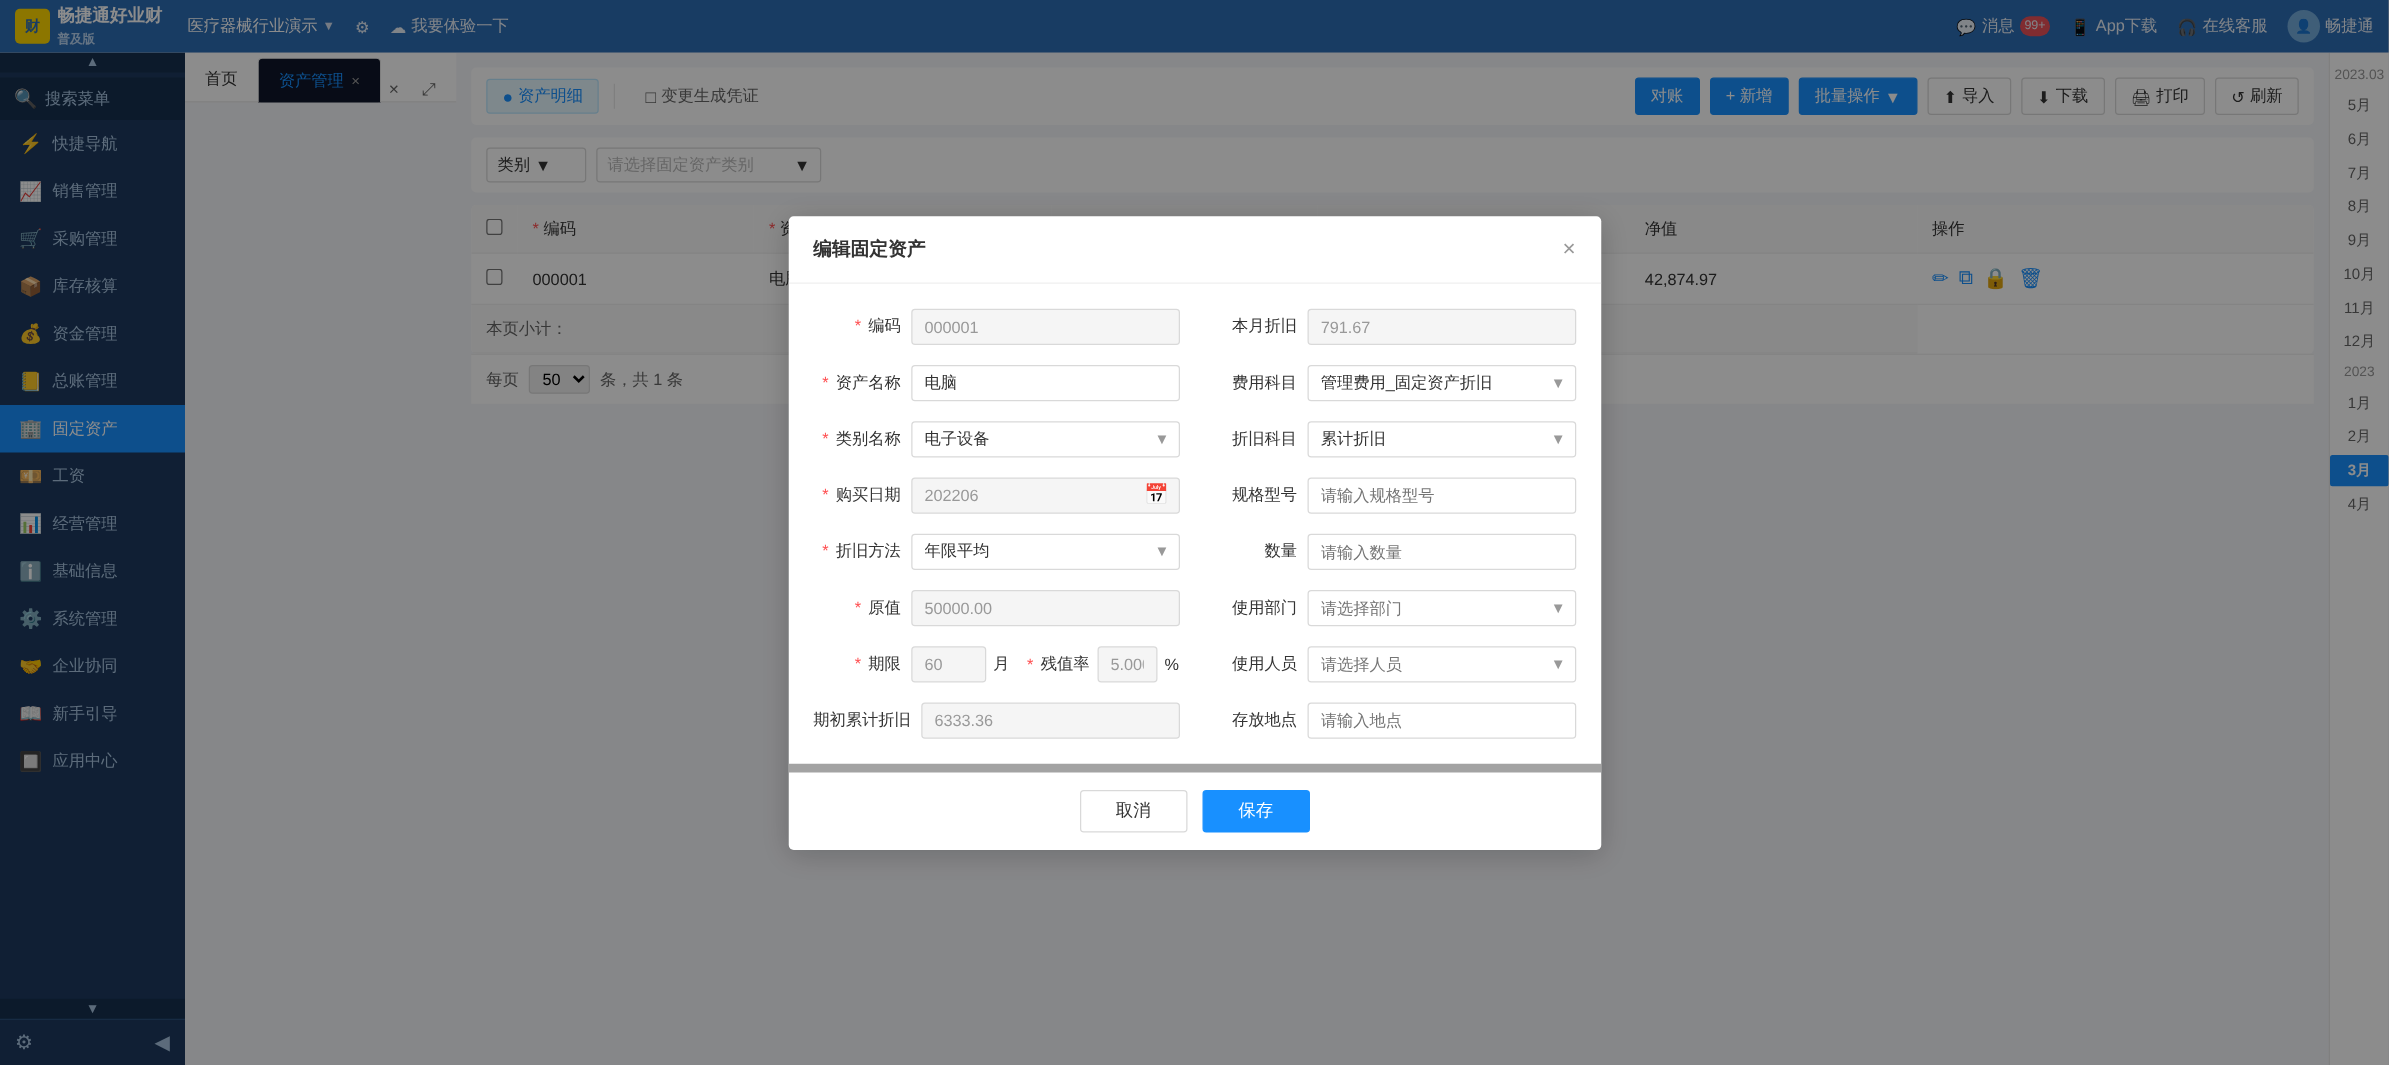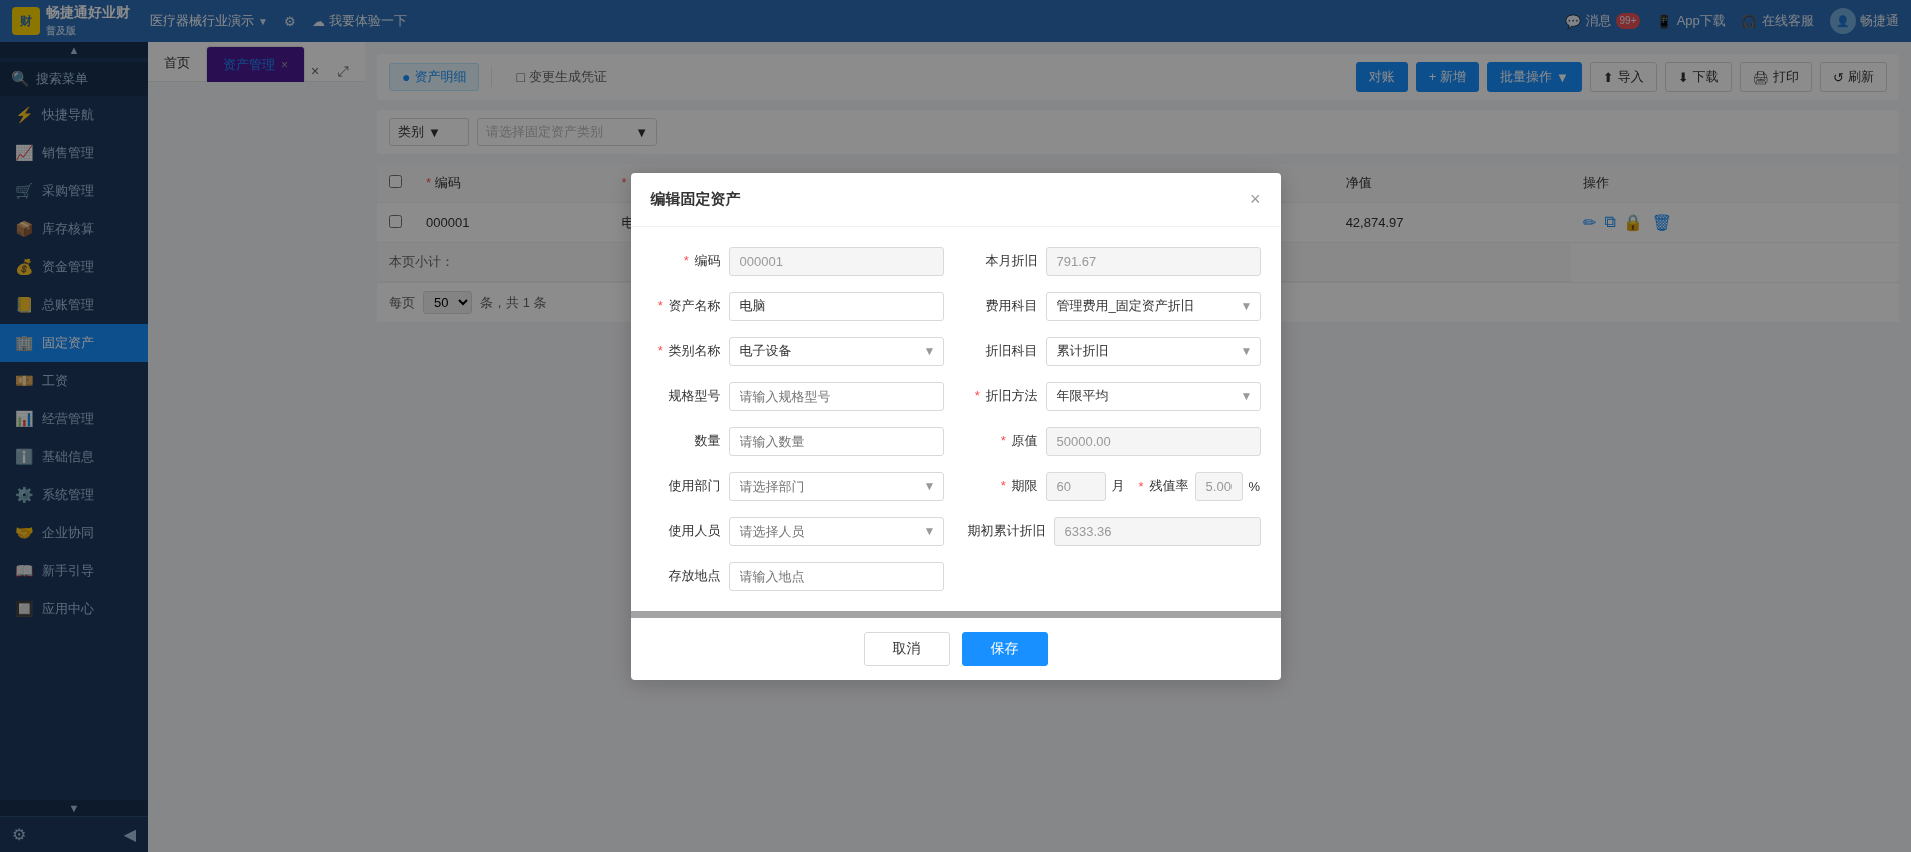--- a/index.html
+++ b/index.html
@@ -37,21 +37,21 @@
     .sidebar-bottom-gear { color: #a8c4e0; cursor: pointer; font-size: 16px; }
     .sidebar-bottom-arrow { color: #a8c4e0; cursor: pointer; font-size: 16px; }
     .sidebar-scroll-up, .sidebar-scroll-down { text-align: center; padding: 2px; color: #a8c4e0; cursor: pointer; font-size: 11px; background: #16304f; }
 
     
     .content-area { flex: 1; display: flex; overflow: hidden; background: #f5f6fa; }
 
     
     .tab-bar { height: 40px; background: #fff; border-bottom: 1px solid #e8e8e8; display: flex; align-items: flex-end; padding-left: 0; flex-shrink: 0; }
     .tab-item { height: 36px; padding: 0 16px; display: flex; align-items: center; gap: 6px; font-size: 13px; cursor: pointer; border: 1px solid transparent; border-bottom: none; color: #666; }
-    .tab-item.active { background: #4c1d95; color: #1890ff; border-color: #e8e8e8; border-bottom-color: white; margin-bottom: -1px; border-radius: 4px 4px 0 0; }
+    .tab-item.active { background: #0f172a; color: #1890ff; border-color: #e8e8e8; border-bottom-color: white; margin-bottom: -1px; border-radius: 4px 4px 0 0; }
     .tab-item.home { color: #333; border: none; }
     .tab-close { font-size: 12px; color: #999; cursor: pointer; }
     .window-controls { margin-left: auto; display: flex; align-items: center; gap: 8px; padding-right: 12px; }
     .window-ctrl-btn { width: 20px; height: 20px; display: flex; align-items: center; justify-content: center; cursor: pointer; color: #666; font-size: 14px; }
 
     
     .page-content { flex: 1; overflow: auto; padding: 12px; position: relative; }
 
     
     .page-toolbar { display: flex; align-items: center; gap: 8px; margin-bottom: 10px; background: white; padding: 8px 12px; border-radius: 4px; }
@@ -363,20 +363,36 @@
       <div class="page-footer">
         <span>每页</span>
         <select class="footer-select">
           <option>50</option>
         </select>
         <span>条，共 1 条</span>
       </div>
     </div>
   </div>
 
+  <div class="right-date-bar">
+    <div class="date-item year">2023.03</div>
+    <div class="date-item">5月</div>
+    <div class="date-item">6月</div>
+    <div class="date-item">7月</div>
+    <div class="date-item">8月</div>
+    <div class="date-item">9月</div>
+    <div class="date-item">10月</div>
+    <div class="date-item">11月</div>
+    <div class="date-item">12月</div>
+    <div class="date-item year">2023</div>
+    <div class="date-item">1月</div>
+    <div class="date-item">2月</div>
+    <div class="date-item highlight">3月</div>
+    <div class="date-item">4月</div>
+  </div>
 </div>
 
 <div class="modal-overlay">
   <div class="modal">
     <div class="modal-header">
       <span class="modal-title">编辑固定资产</span>
       <span class="modal-close">×</span>
     </div>
     <div class="modal-body">
       <div class="form-grid">
@@ -422,20 +438,30 @@
         </div>
 
         <div class="form-item">
           <span class="form-label">折旧科目</span>
           <div class="form-select-wrap">
             <input class="form-input" type="text" value="累计折旧" readonly="" style="">
             <span class="form-select-arrow">▼</span>
           </div>
         </div>
 
+        <div class="form-item">
+          <span class="form-label">
+            <span class="req">*</span>
+            <span>购买日期</span>
+          </span>
+          <div class="form-input-with-icon">
+            <input class="form-input disabled" type="text" value="202206" readonly="" style="">
+            <span class="icon-right">📅</span>
+          </div>
+        </div>
 
         <div class="form-item">
           <span class="form-label">规格型号</span>
           <input class="form-input" type="text" placeholder="请输入规格型号" style="">
         </div>
 
         <div class="form-item">
           <span class="form-label">
             <span class="req">*</span>
             <span>折旧方法</span>

